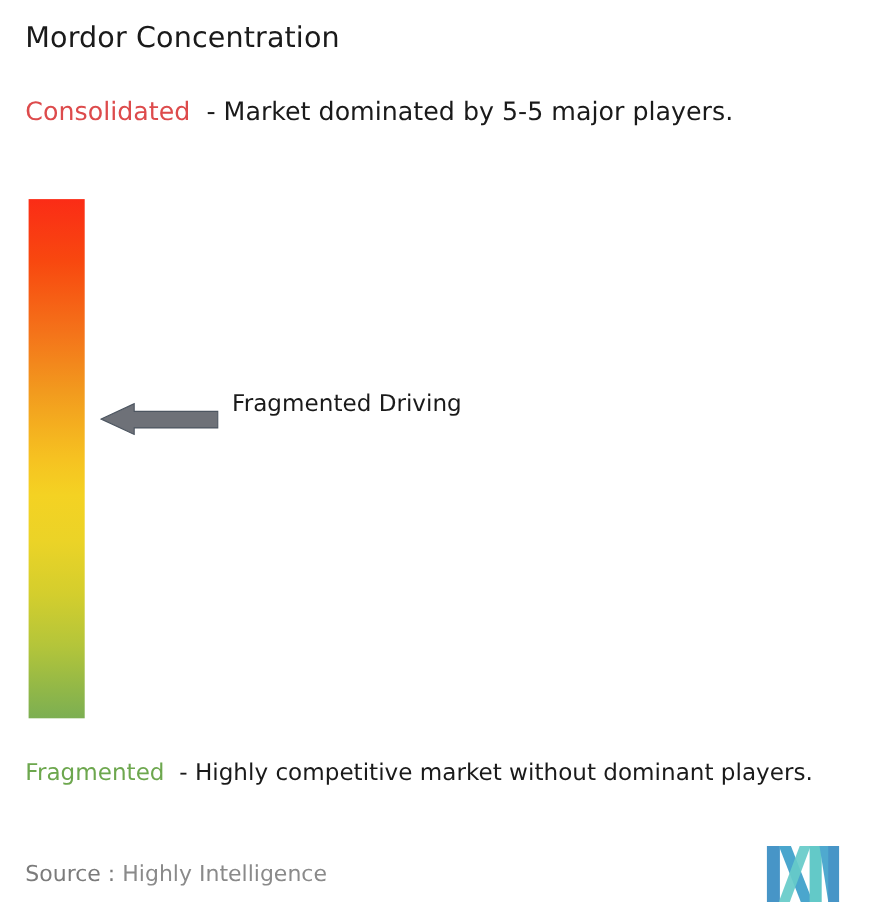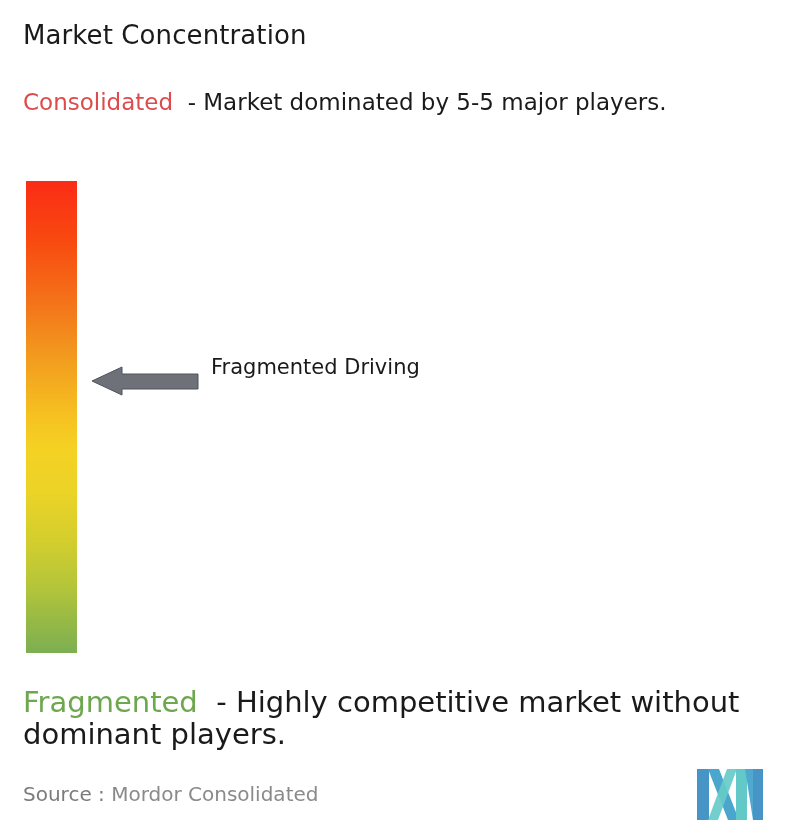--- a/index.html
+++ b/index.html
@@ -96,21 +96,21 @@
     color: #1a1a1a;
     white-space: nowrap;
   }
 
   
   .desc-bottom {
     position: absolute;
     left: 23px;
     top: 686px;
     width: 762px;
-    font-size: 29px;
+    font-size: 21px;
     line-height: 32px;
     color: #1a1a1a;
   }
   .kw-fragmented {
     color: #6DA74E;
   }
 
   
   .source {
     position: absolute;
@@ -129,21 +129,21 @@
     top: 769px;
     width: 66px;
     height: 51px;
   }
 </style>
 </head>
 <body>
 
 <div class="infographic">
 
-  <div class="title">Market Concentration</div>
+  <div class="title">Mordor Concentration</div>
 
   <div class="desc-top">
     <span class="kw-consolidated">Consolidated</span><span class="desc-sep">  - </span><span>Market dominated by 5-5 major players.</span>
   </div>
 
   <div class="gradient-bar"></div>
 
   <div class="callout-arrow">
     <svg width="108" height="30" viewBox="0 0 108 30" xmlns="http://www.w3.org/2000/svg">
       <polygon points="1,15 31,1 31,8 107,8 107,23 31,23 31,29" fill="#6E7178" stroke="#4C5560" stroke-width="1" stroke-linejoin="miter"></polygon>
@@ -153,21 +153,21 @@
   <div class="callout-label">
     <div>Fragmented Driving</div>
   </div>
 
   <div class="desc-bottom">
     <span class="kw-fragmented">Fragmented</span><span class="desc-sep">  - </span><span>Highly competitive market without dominant players.</span>
   </div>
 
   <div class="source">
     <span class="source-label">Source :</span>
-    <span class="source-value">Mordor Consolidated</span>
+    <span class="source-value">Highly Intelligence</span>
   </div>
 
   <div class="logo">
     <svg width="66" height="51" viewBox="0 0 66 51" xmlns="http://www.w3.org/2000/svg">
 
       <polygon points="0,0 12,0 12,51 0,51" fill="#4795C7"></polygon>
 
       <polygon points="11,0 22,0 42,51 31,51" fill="#4AA6CD"></polygon>
 
       <polygon points="40,0 30,0 11,51 21,51" fill="#66CBC9" opacity="0.92"></polygon>

